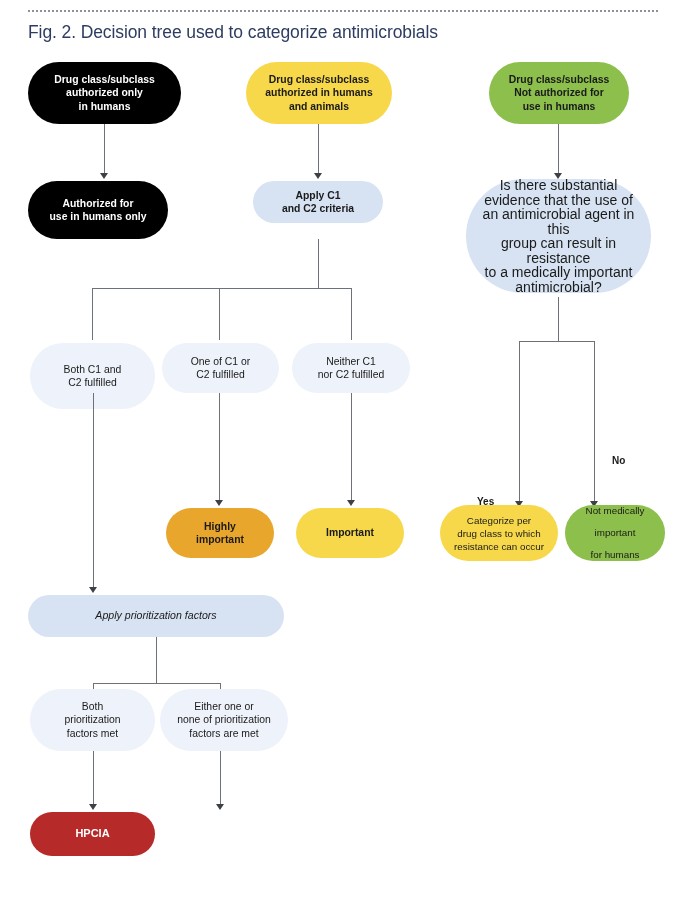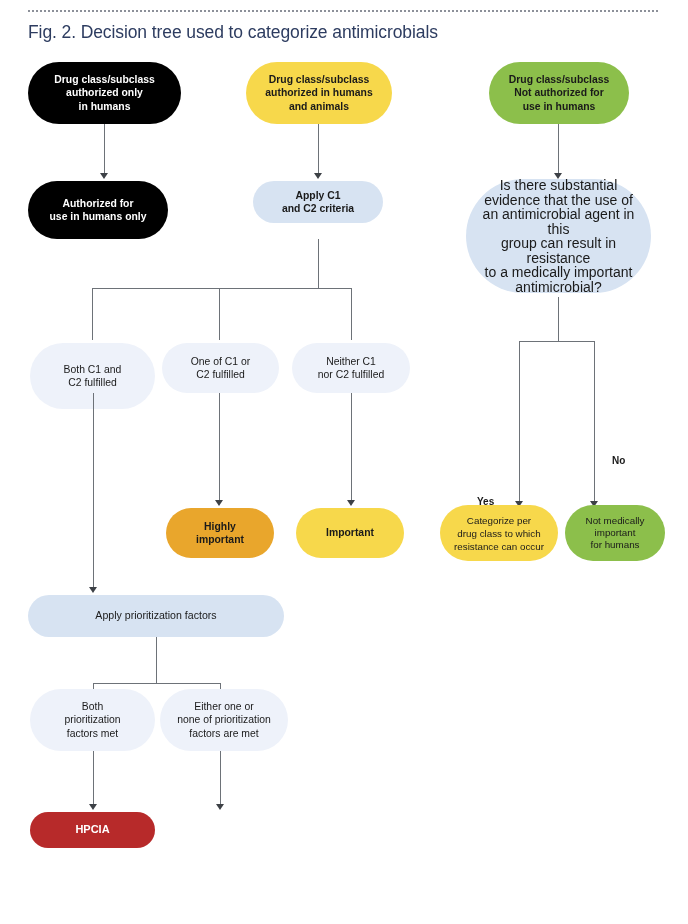--- a/index.html
+++ b/index.html
@@ -172,36 +172,36 @@
 
   <div class="vline" style="left:93px; top:393px; height:197px;"></div>
   <div class="arrowhead" style="left:89px; top:587px;"></div>
 
   <div class="node c-orange" style="left:166px; top:508px; width:108px; height:50px;">Highly<br>important</div>
 
   <div class="node c-yellow" style="left:296px; top:508px; width:108px; height:50px;">Important</div>
 
   <div class="node c-yellow plain" style="left:440px; top:505px; width:118px; height:56px; font-size:9.8px; line-height:13px;">Categorize per<br>drug class to which<br>resistance can occur</div>
 
-  <div class="node c-green plain" style="left:565px; top:505px; width:100px; height:56px; font-size:9.8px; line-height:12px;">Not medically<br>important<br>for humans</div>
-
-  <div class="node c-blue plain" style="left:28px; top:595px; width:256px; height:42px; font-size:10.6px;">Apply prioritization factors</div>
+  <div class="node c-green plain" style="left:565px; top:505px; width:100px; height:56px; font-size:9.8px; line-height:22px;">Not medically<br>important<br>for humans</div>
+
+  <div class="node c-blue plain" style="left:28px; top:595px; width:256px; height:42px; font-size:10.6px;font-style:italic;">Apply prioritization factors</div>
 
   <div class="vline" style="left:156px; top:637px; height:47px;"></div>
   <div class="hline" style="left:93px; top:683px; width:128px;"></div>
   <div class="vline" style="left:93px; top:683px; height:42px;"></div>
   <div class="vline" style="left:220px; top:683px; height:42px;"></div>
 
   <div class="node c-pale plain" style="left:160px; top:689px; width:128px; height:62px;">Either one or<br>none of prioritization<br>factors are met</div>
 
   <div class="node c-pale plain" style="left:30px; top:689px; width:125px; height:62px;">Both<br>prioritization<br>factors met</div>
 
   <div class="vline" style="left:93px; top:751px; height:56px;"></div>
   <div class="arrowhead" style="left:89px; top:804px;"></div>
 
   <div class="vline" style="left:220px; top:751px; height:56px;"></div>
   <div class="arrowhead" style="left:216px; top:804px;"></div>
 
-  <div class="node c-darkred" style="left:30px; top:812px; width:125px; height:36px; font-size:11px;">HPCIA</div>
+  <div class="node c-darkred" style="left:30px; top:812px; width:125px; height:44px; font-size:11px;">HPCIA</div>
 
 
 
 </div>
 
 </body></html>

